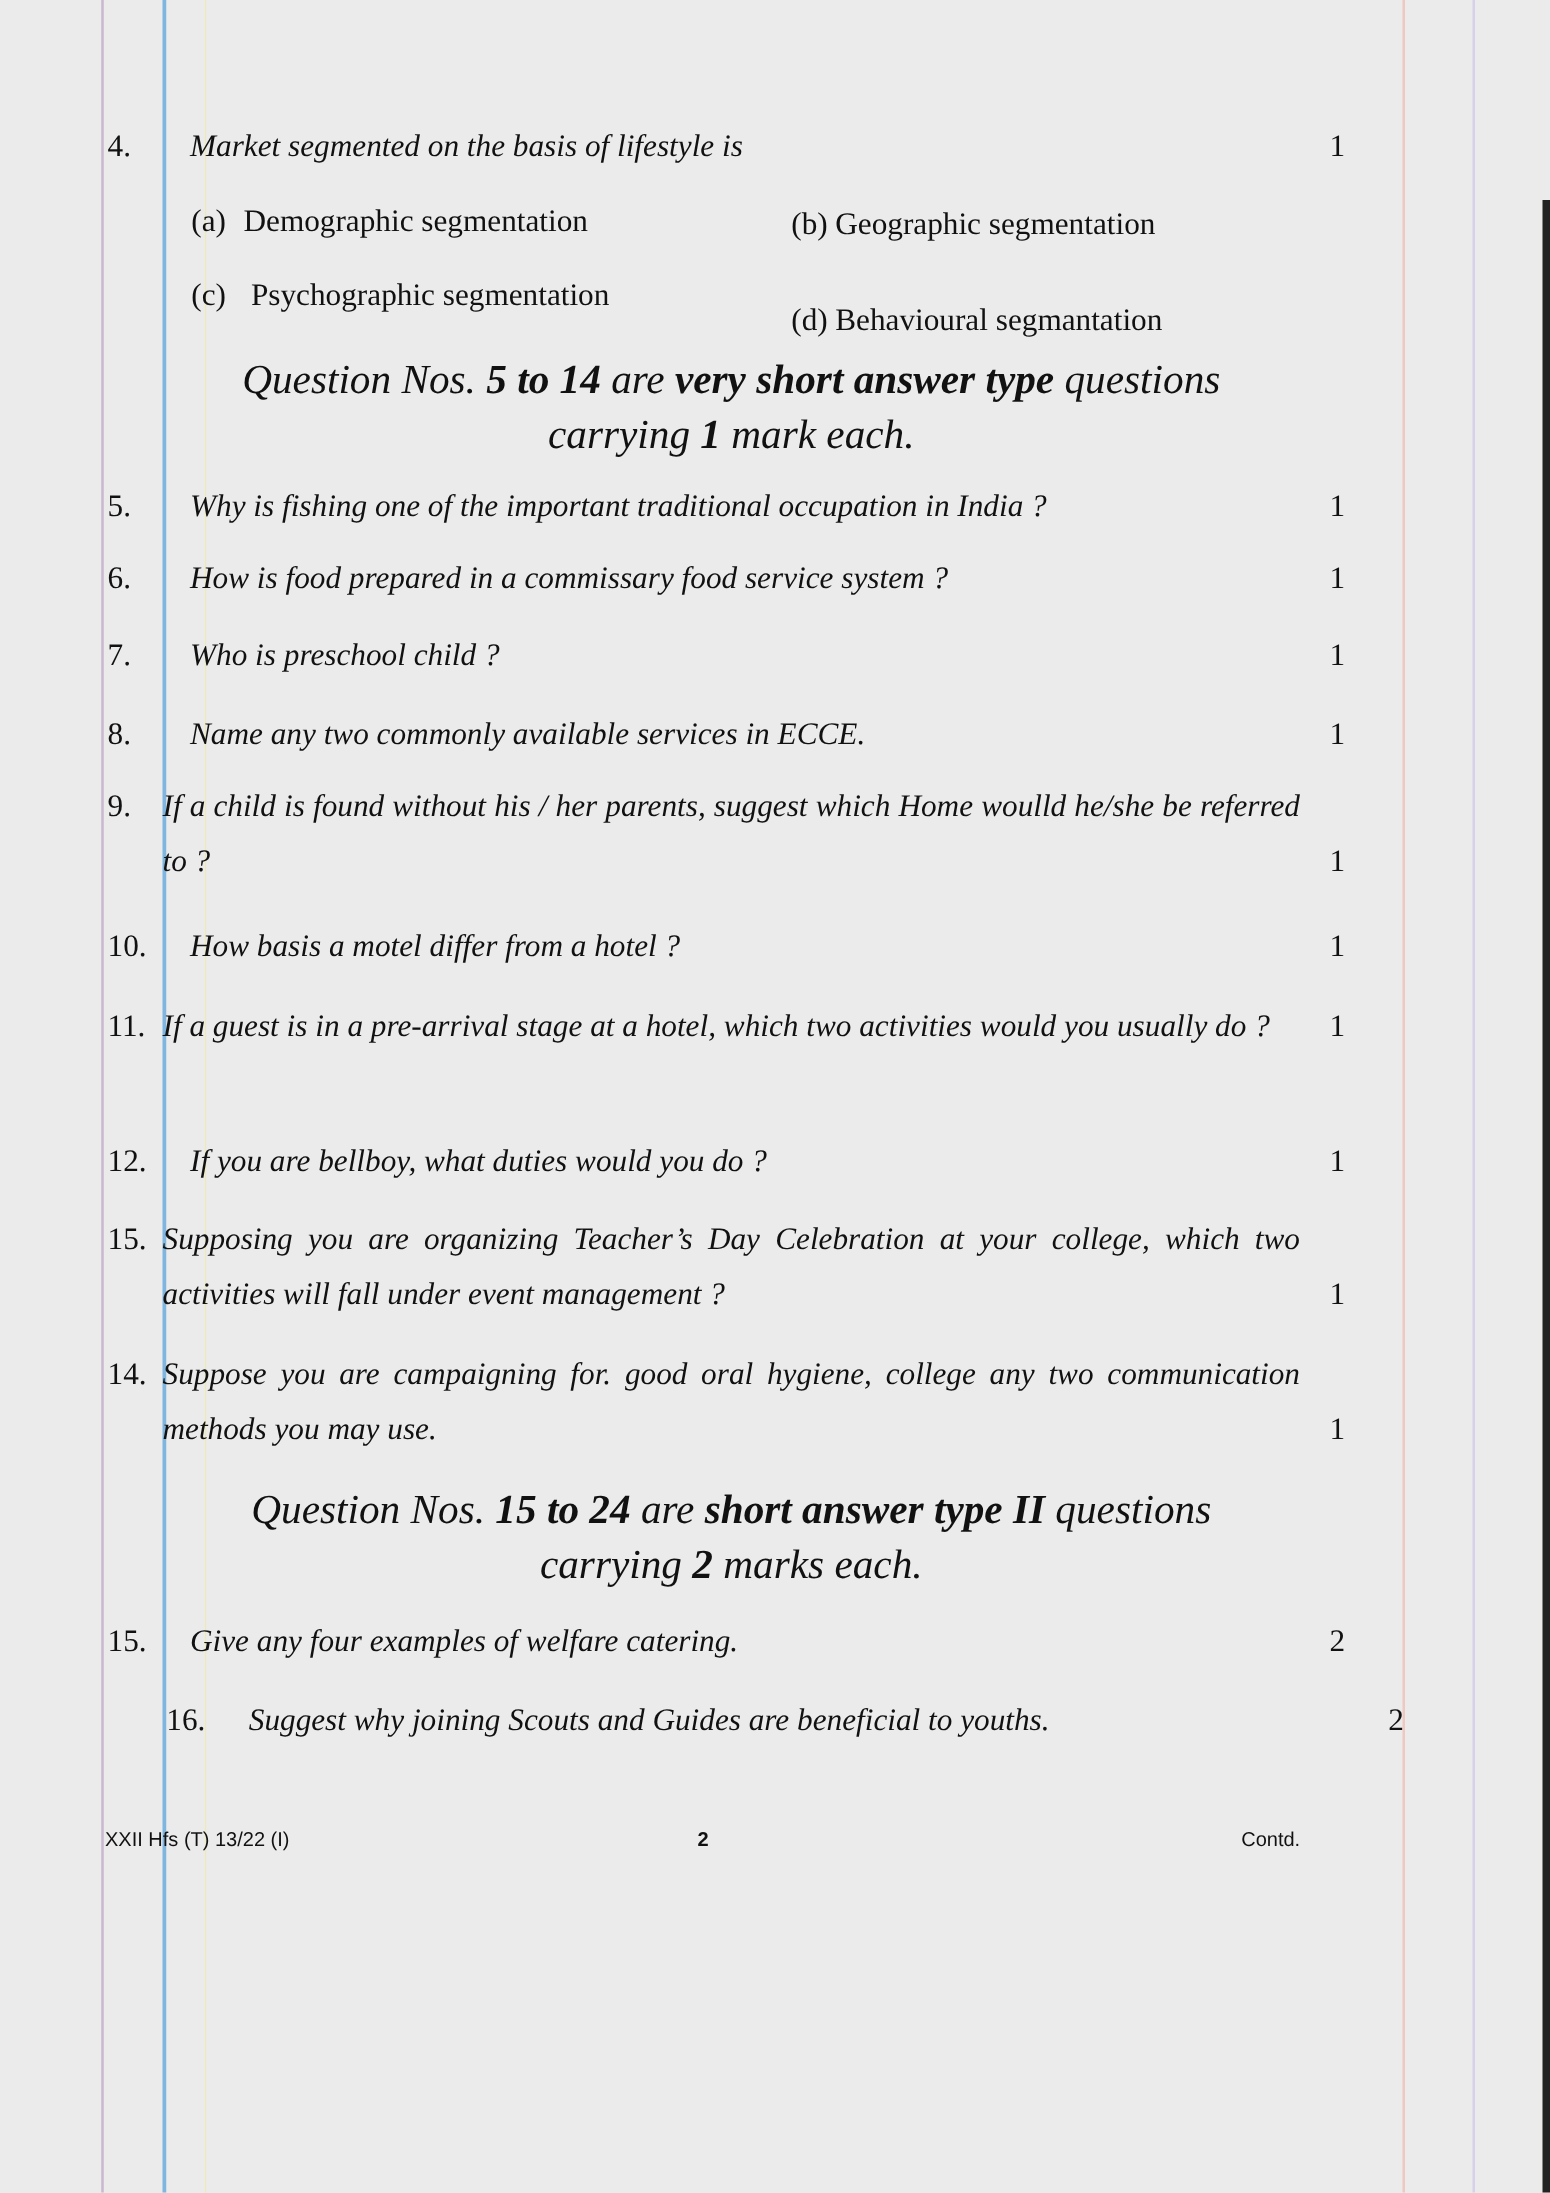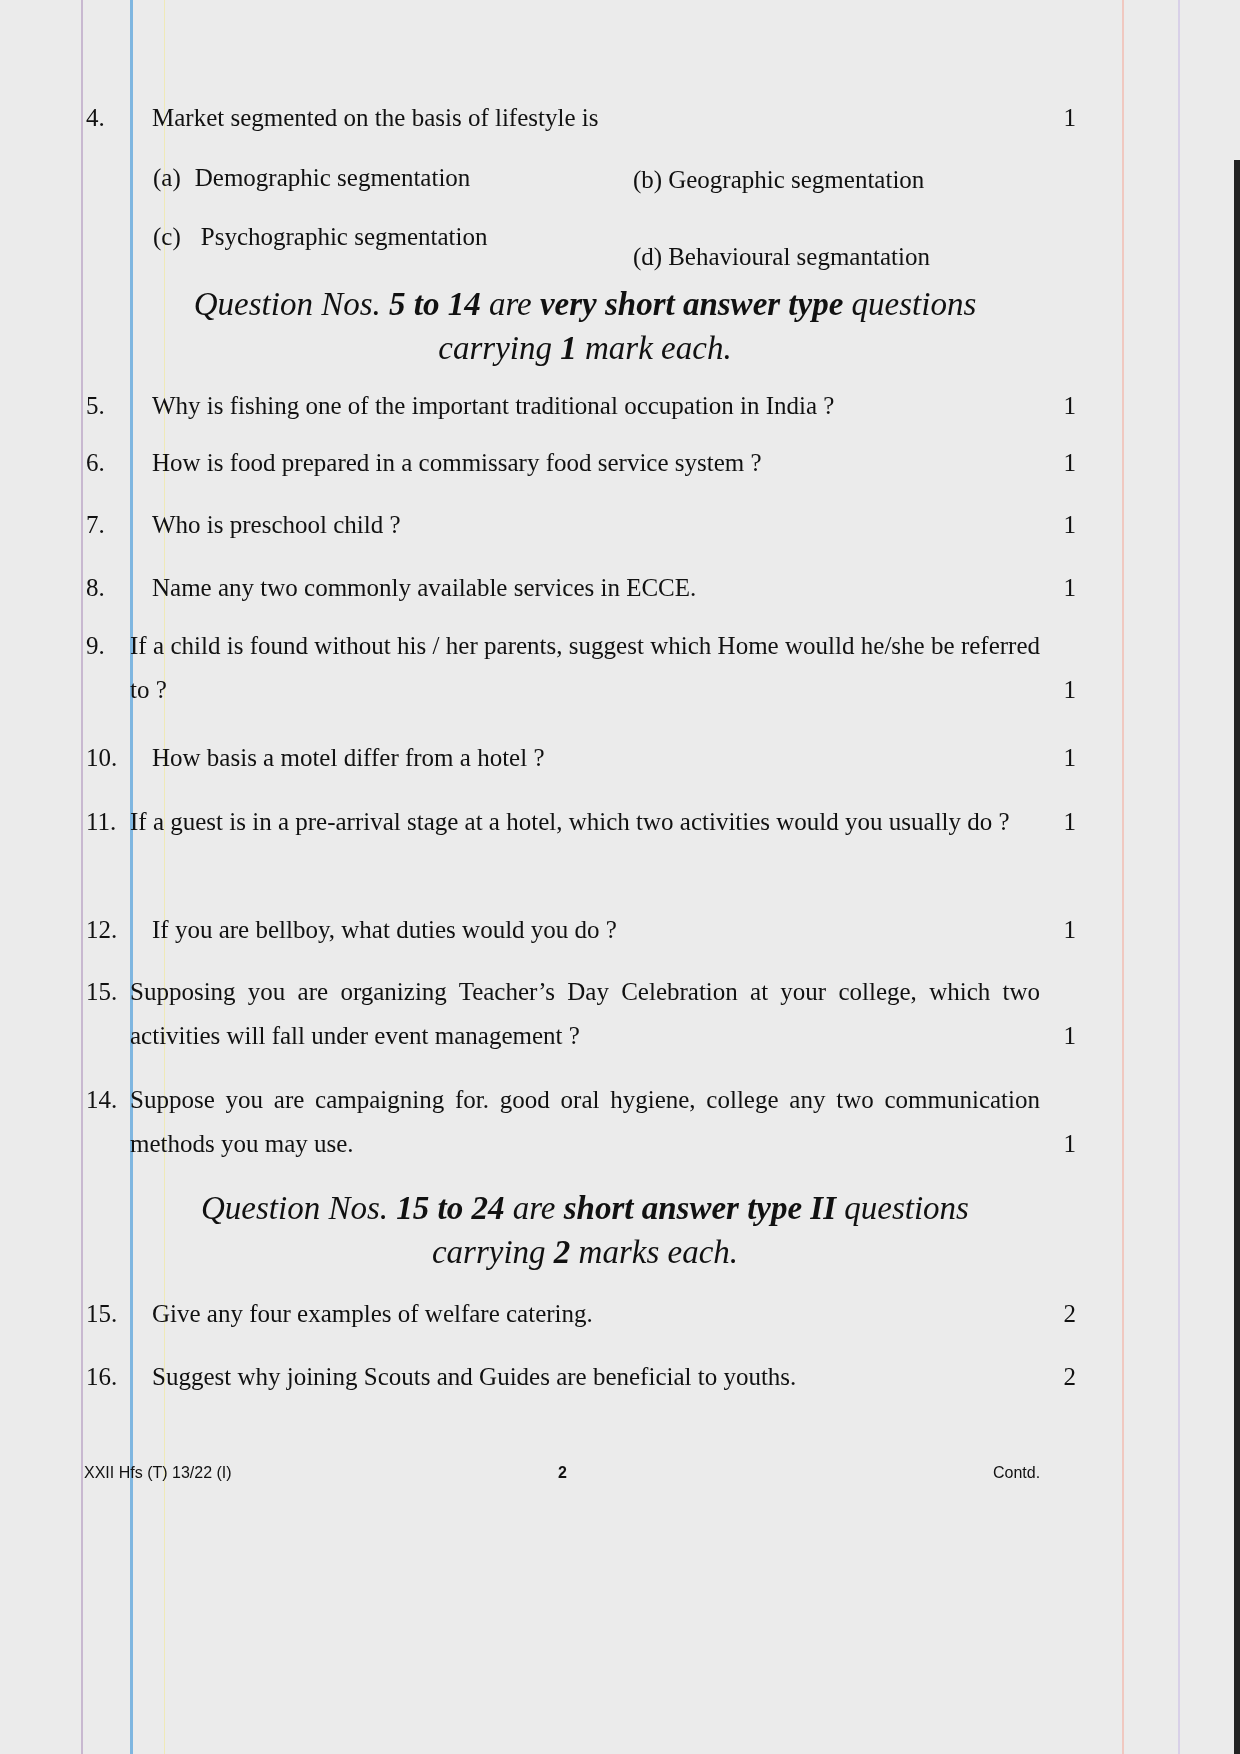--- a/index.html
+++ b/index.html
@@ -53,20 +53,21 @@
     .q .num {
       position: absolute;
       left: 0;
       top: 0;
       width: 60px;
     }
     .q .text {
       margin-left: 66px;
       display: block;
       margin-right: 36px;
+      font-style: italic;
     }
     .q .marks {
       position: absolute;
       right: 0;
       bottom: 0;
       width: 30px;
       text-align: right;
     }
     .q.justify .text {
       text-align: justify;
@@ -207,21 +208,21 @@
     <div>
       <span>carrying </span><b>2</b><span> marks each.</span>
     </div>
   </div>
 
   <div class="q" style="top:1292px;">
     <span class="num">15.</span>
     <span class="text">Give any four examples of welfare catering.</span>
     <span class="marks">2</span>
   </div>
-  <div class="q" style="top:1355px;">
+  <div class="q" style="top:1355px;margin-left:47px;">
     <span class="num">16.</span>
     <span class="text">Suggest why joining Scouts and Guides are beneficial to youths.</span>
     <span class="marks">2</span>
   </div>
 
   <div class="footer footer-code">XXII Hfs (T) 13/22 (I)</div>
   <div class="footer footer-page">2</div>
   <div class="footer footer-contd">Contd.</div>
 
 </div>

